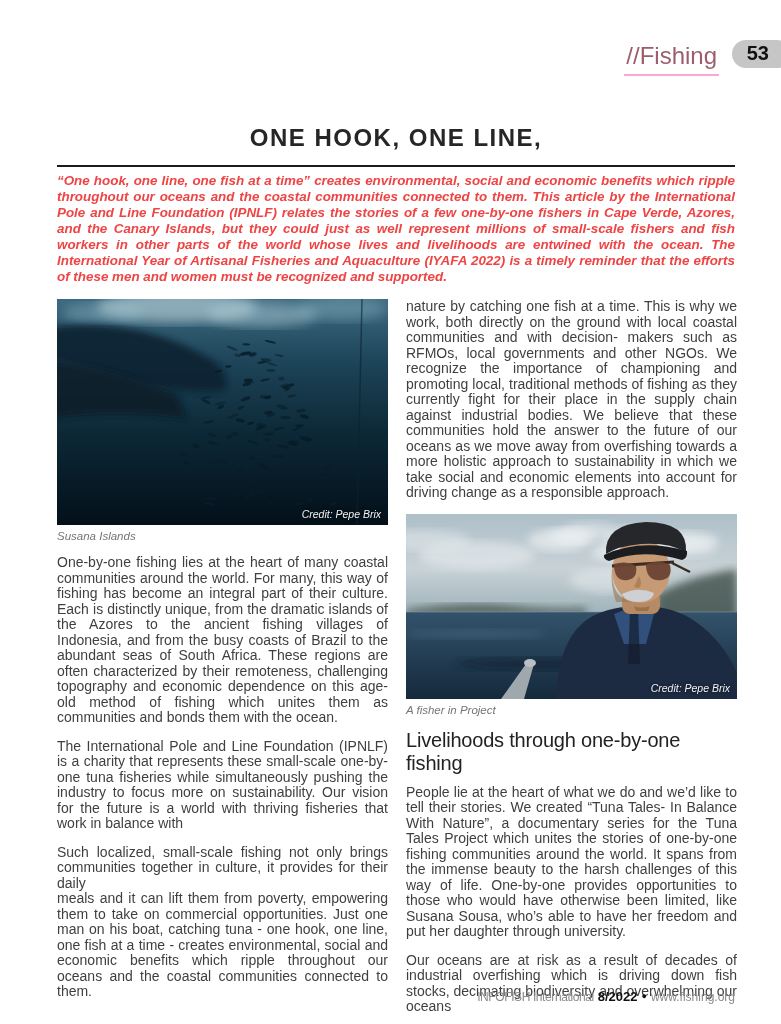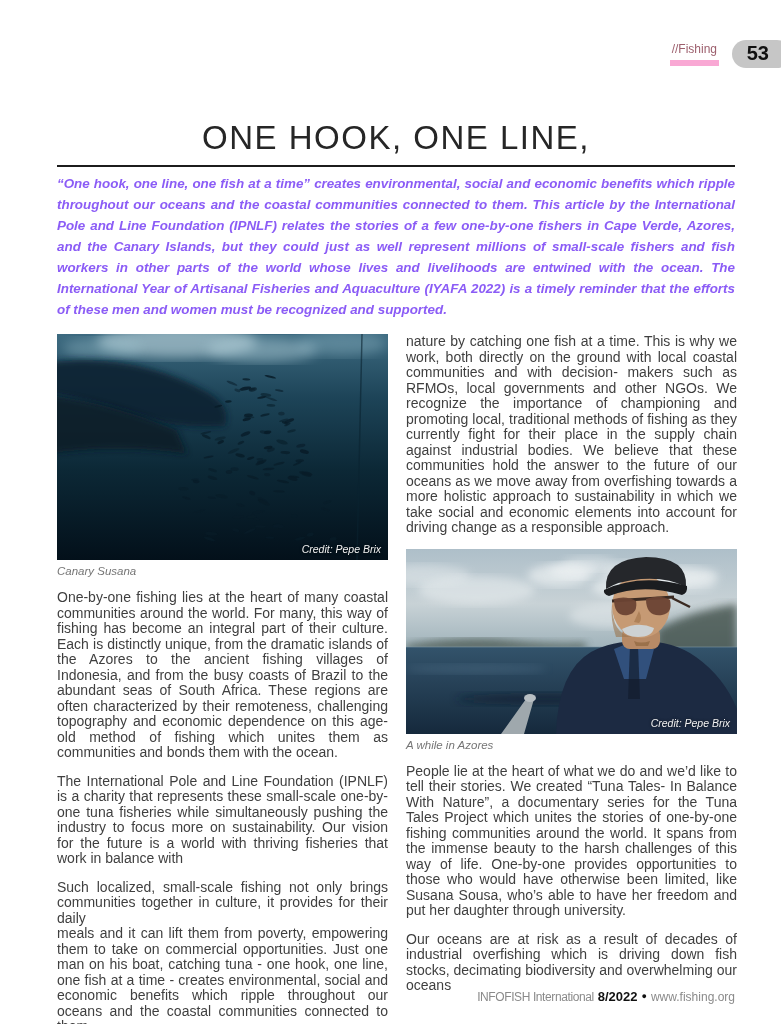--- a/index.html
+++ b/index.html
@@ -9,45 +9,45 @@
     background:#ffffff;
     overflow:hidden;
     font-family:"Liberation Sans", sans-serif;
     color:#3f3f3f;
     margin:0 auto;
   }
   
   .header{position:absolute;top:40px;right:0;height:32px;}
   .section-label{
     position:absolute;top:2px;right:62px;
-    font-size:12px;color:#9c5e6c;
-    border-bottom:6px solid #f9a8d4;
+    font-size:24px;color:#9c5e6c;
+    border-bottom:2px solid #f9a8d4;
     padding:0 2px 4px 2px;white-space:nowrap;
   }
   .page-badge{
     position:absolute;top:0;right:-10px;
     background:#c6c6c6;border-radius:16px;
     padding:2px 22px 3px 15px;
     font-size:20px;font-weight:bold;color:#111;
   }
   
   .title{
     margin:118px 46px 0 57px;
     text-align:center;
-    font-size:33px;line-height:39px;
+    font-size:24px;line-height:39px;
     letter-spacing:1.5px;
-    color:#262626;font-weight:400;
+    color:#262626;font-weight:700;
   }
   .title-rule{margin:8px 46px 0 57px;border:0;border-top:2px solid #1c1c1c;}
   .byline{margin:1px 46px 0 57px;text-align:center;font-size:13px;color:#8d8d8d;}
   .intro{
     margin:6px 46px 0 57px;
-    font-size:13.4px;line-height:21px;
+    font-size:13.4px;line-height:16px;
     font-weight:bold;font-style:italic;
-    text-align:justify;color:#8b5cf6;
+    text-align:justify;color:#ef4444;
   }
   
   .columns{display:flex;gap:18px;margin:14px 46px 0 57px;}
   .col{width:331px;}
   .body-par{
     font-size:14px;line-height:15.5px;
     text-align:justify;margin:0 0 13px 0;
     white-space:pre-line;color:#3f3f3f;
   }
   .photo{position:relative;width:331px;overflow:hidden;text-decoration:underline;}
@@ -208,21 +208,21 @@
               <ellipse cx="270.3" cy="168.2" rx="4.1" ry="1.5" fill="#081c28" opacity="0.50" transform="rotate(-19 270.3 168.2)"></ellipse>
               <ellipse cx="235.6" cy="144.6" rx="5.1" ry="1.9" fill="#081c28" opacity="0.83" transform="rotate(16 235.6 144.6)"></ellipse>
               <ellipse cx="195.8" cy="143.3" rx="6.2" ry="1.3" fill="#081c28" opacity="0.71" transform="rotate(17 195.8 143.3)"></ellipse>
               <ellipse cx="204.9" cy="63.4" rx="4.7" ry="1.1" fill="#081c28" opacity="0.86" transform="rotate(-10 204.9 63.4)"></ellipse>
               <ellipse cx="247.4" cy="117.6" rx="4.6" ry="2.0" fill="#081c28" opacity="0.87" transform="rotate(15 247.4 117.6)"></ellipse>
               <ellipse cx="172.0" cy="138.0" rx="3.3" ry="1.9" fill="#081c28" opacity="0.58" transform="rotate(-6 172.0 138.0)"></ellipse>
             </g>
         </svg>
         <span class="credit">Credit: Pepe Brix</span>
       </div>
-      <div class="caption">Canary Susana</div>
+      <div class="caption">Susana Islands</div>
 
       <p class="body-par">One-by-one fishing lies at the heart of many coastal communities around the world. For many, this way of fishing has become an integral part of their culture. Each is distinctly unique, from the dramatic islands of the Azores to the ancient fishing villages of Indonesia, and from the busy coasts of Brazil to the abundant seas of South Africa. These regions are often characterized by their remoteness, challenging topography and economic dependence on this age-old method of fishing which unites them as communities and bonds them with the ocean.</p>
       <p class="body-par">The International Pole and Line Foundation (IPNLF) is a charity that represents these small-scale one-by-one tuna fisheries while simultaneously pushing the industry to focus more on sustainability. Our vision for the future is a world with thriving fisheries that work in balance with</p>
       <p class="body-par">Such localized, small-scale fishing not only brings communities together in culture, it provides for their daily
 meals and it can lift them from poverty, empowering them to take on commercial opportunities. Just one man on his boat, catching tuna - one hook, one line, one fish at a time - creates environmental, social and economic benefits which ripple throughout our oceans and the coastal communities connected to them.</p>
     </div>
 
     <div class="col">
       <p class="body-par">nature by catching one fish at a time. This is why we work, both directly on the ground with local coastal communities and with decision- makers such as RFMOs, local governments and other NGOs. We recognize the importance of championing and promoting local, traditional methods of fishing as they currently fight for their place in the supply chain against industrial bodies. We believe that these communities hold the answer to the future of our oceans as we move away from overfishing towards a more holistic approach to sustainability in which we take social and economic elements into account for driving change as a responsible approach.</p>
 
@@ -288,22 +288,23 @@
             <path d="M 266 49 L 284 58" stroke="#3a2a22" stroke-width="2.5"></path>
 
             <path d="M 233 62 Q 237 70 233 74 L 228 73 Z" fill="#a87a52" opacity="0.8"></path>
             <path d="M 216 80 Q 232 72 248 79 Q 246 88 232 88 Q 219 88 216 80 Z" fill="#cdd1d3"></path>
 
             <path d="M 228 92 Q 235 95 244 92 L 242 97 L 230 97 Z" fill="#8e663f" opacity="0.7"></path>
           </g>
         </svg>
         <span class="credit">Credit: Pepe Brix</span>
       </div>
-      <div class="caption">A while in Azores</div>
-
+      <div class="caption">A fisher in Project</div>
+
+      <h2 class="subhead">Livelihoods through one-by-one fishing</h2>
 
       <p class="body-par">People lie at the heart of what we do and we’d like to tell their stories. We created “Tuna Tales- In Balance With Nature”, a documentary series for the Tuna Tales Project which unites the stories of one-by-one fishing communities around the world. It spans from the immense beauty to the harsh challenges of this way of life. One-by-one provides opportunities to those who would have otherwise been limited, like Susana Sousa, who’s able to have her freedom and put her daughter through university.</p>
       <p class="body-par">Our oceans are at risk as a result of decades of industrial overfishing which is driving down fish stocks, decimating biodiversity and overwhelming our oceans</p>
     </div>
   </div>
 
   <div class="footer">
     <span class="journal">INFOFISH International</span>
     <span class="issue">8/2022</span>
     <span class="dot">●</span>

